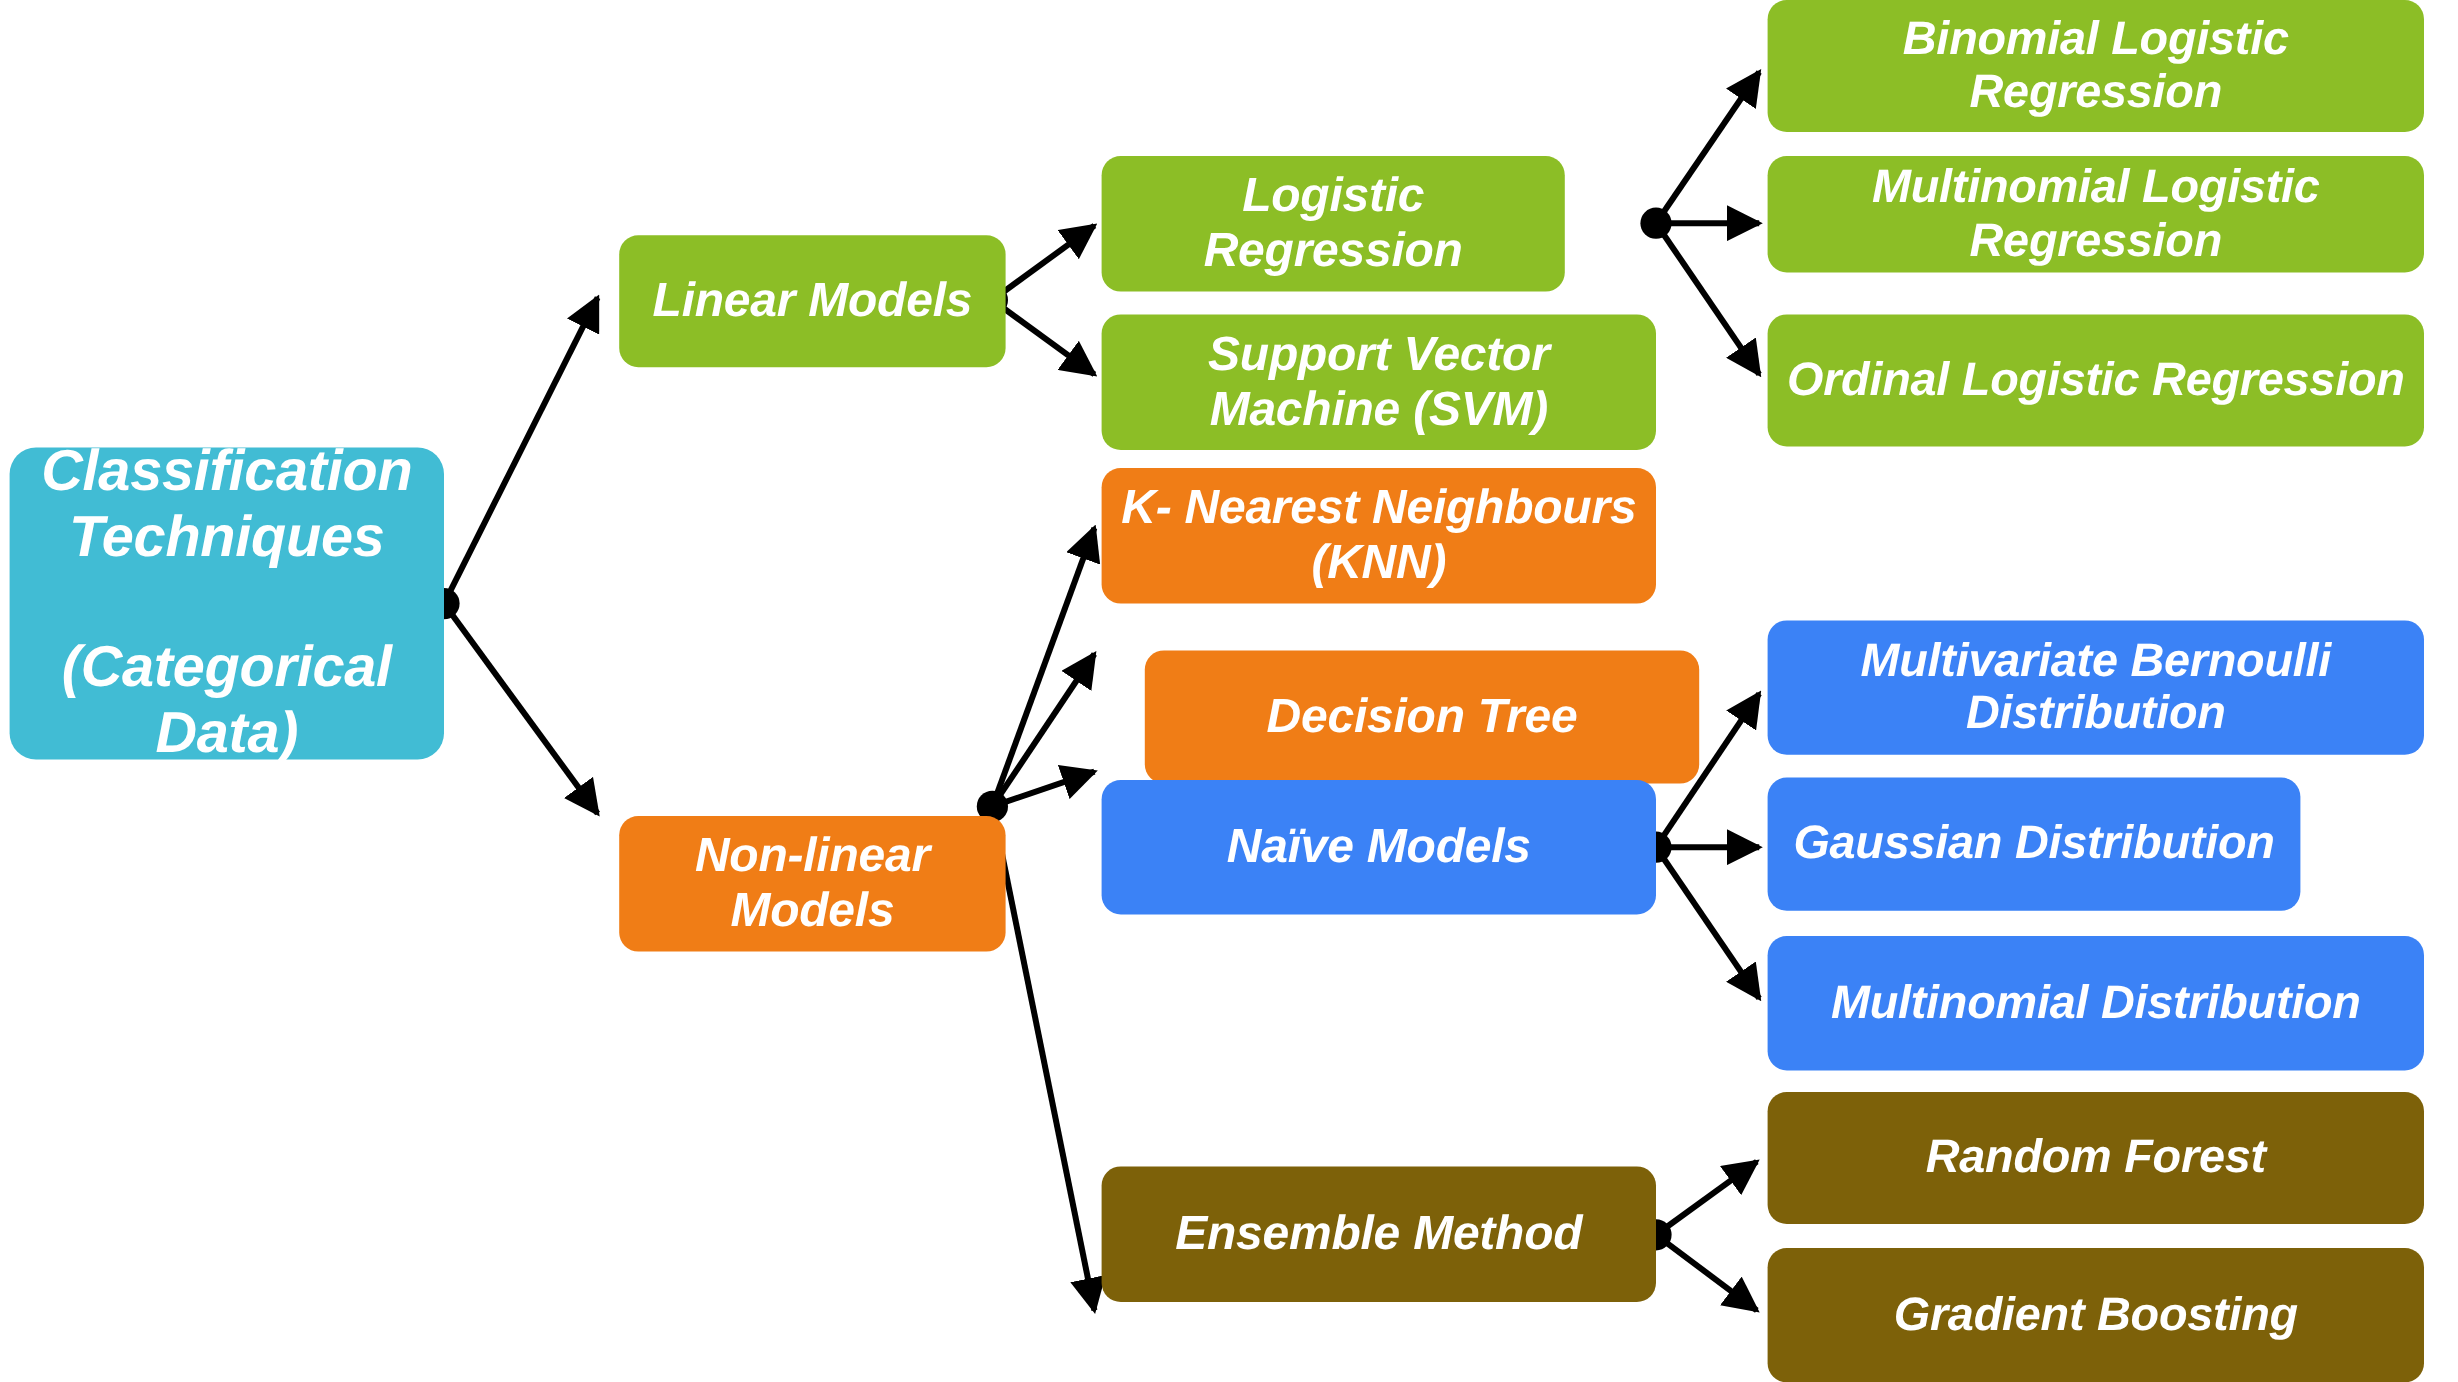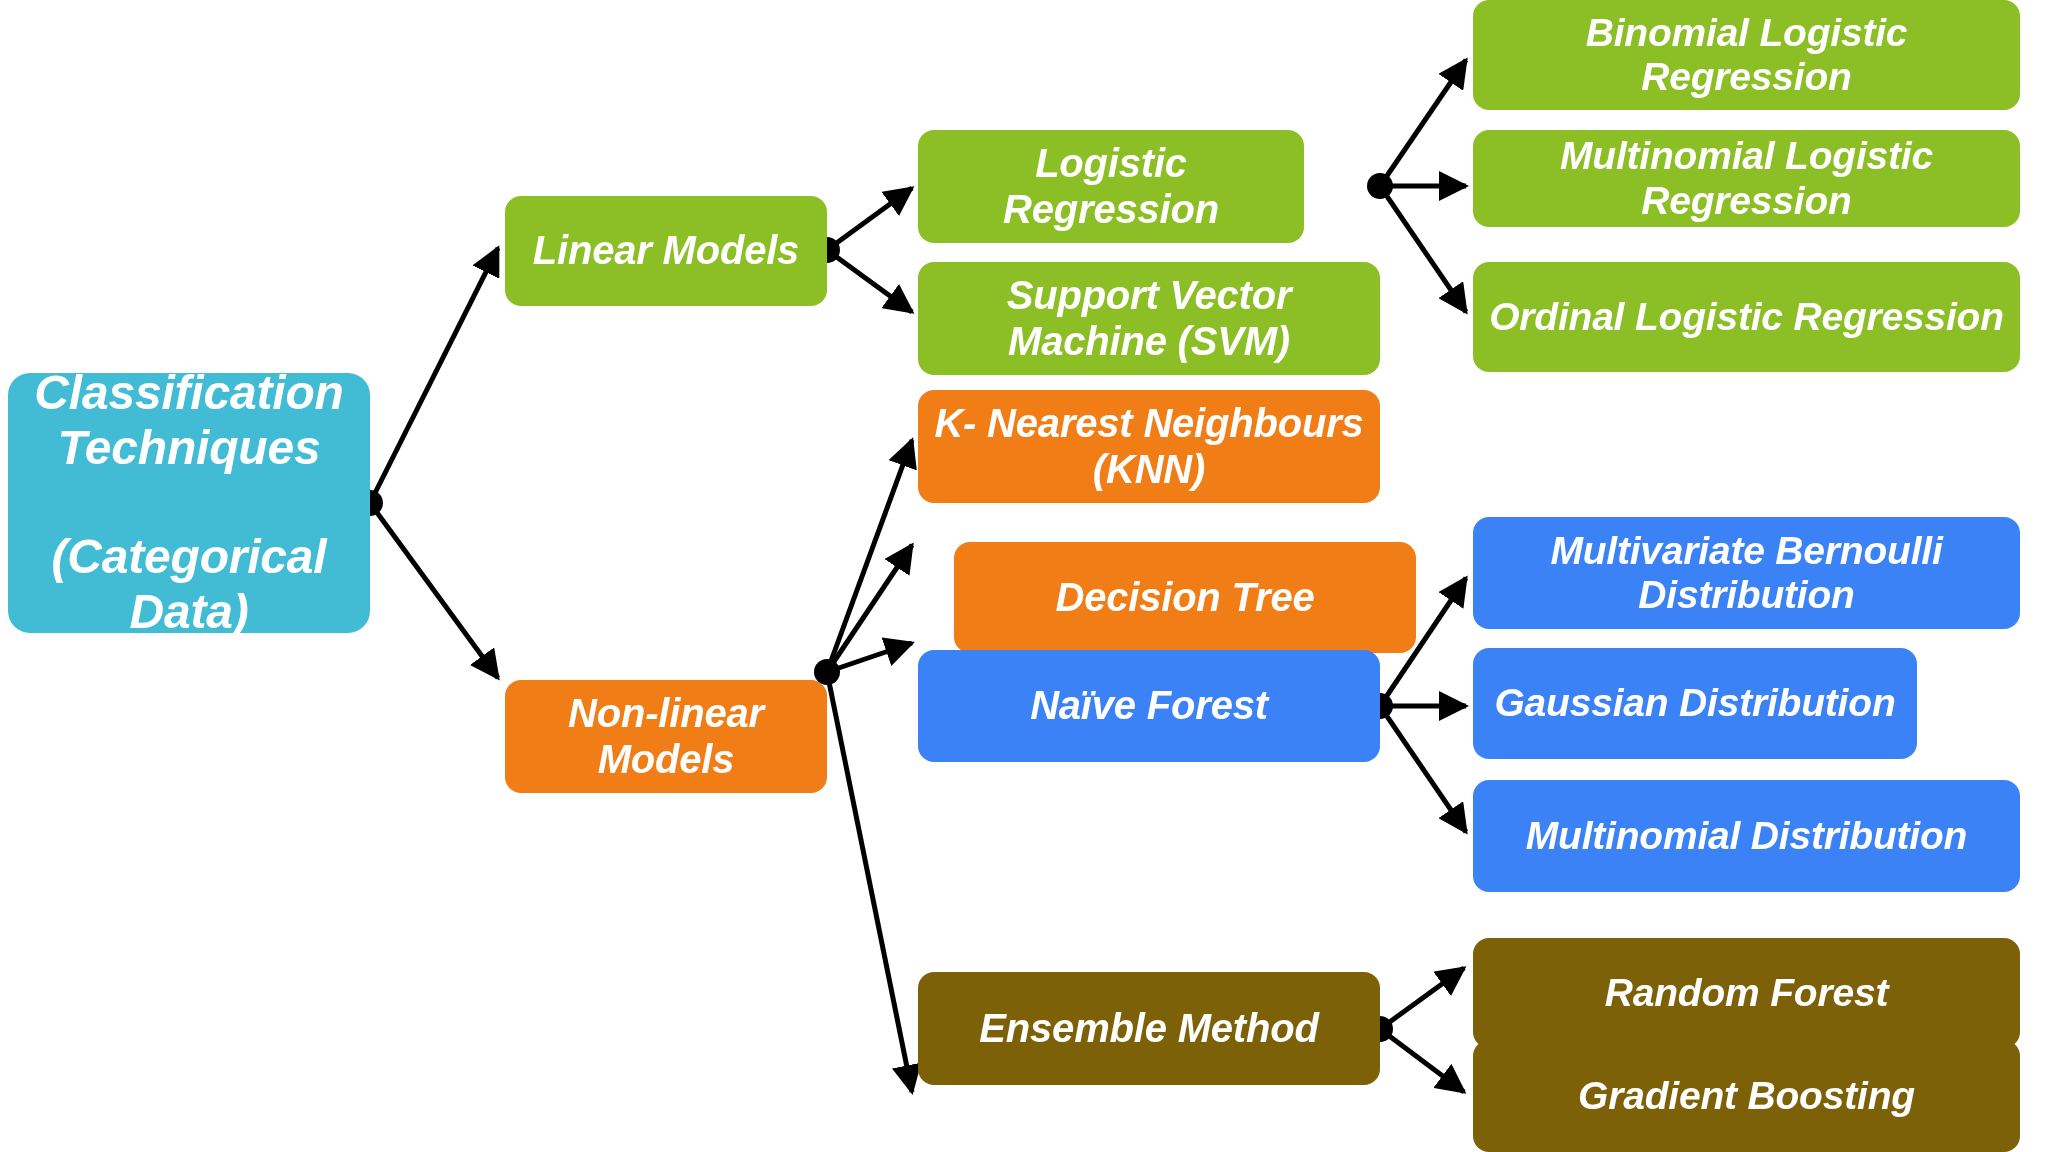--- a/index.html
+++ b/index.html
@@ -40,21 +40,21 @@
     z-index: 2;
     font-style: italic;
   }
   .n-root     { background: #41BCD4; border-radius: 22px; }
   .n-green    { background: #8CBE26; }
   .n-orange   { background: #F07D16; }
   .n-gold     { background: #3b82f6; }
   .n-brown    { background: #7D6109; }
 
   .fs-root { font-size: 48px; }
-  .fs-lvl1 { font-size: 40px; }
+  .fs-lvl1 { font-size: 40px; margin-left: 11px; }
   .fs-lvl2 { font-size: 40px; }
   .fs-lvl3 { font-size: 39px; }
 </style>
 </head>
 <body>
 
 <div id="canvas">
 
   <svg id="edges" viewBox="0 0 2048 1152" xmlns="http://www.w3.org/2000/svg">
     <defs>
@@ -133,33 +133,33 @@
   <div class="node n-orange fs-lvl1" style="left:505px; top:680px; width:322px; height:113px;">Non-linear Models</div>
 
   <div class="node n-green fs-lvl2" style="left:918px; top:130px; width:386px; height:113px;">Logistic Regression</div>
 
   <div class="node n-green fs-lvl2" style="left:918px; top:262px; width:462px; height:113px;">Support Vector Machine (SVM)</div>
 
   <div class="node n-orange fs-lvl2" style="left:918px; top:390px; width:462px; height:113px;">K- Nearest Neighbours (KNN)</div>
 
   <div class="node n-orange fs-lvl2" style="left:918px; top:542px; width:462px; height:111px;margin-left:36px;">Decision Tree</div>
 
-  <div class="node n-gold fs-lvl2" style="left:918px; top:650px; width:462px; height:112px;">Naïve Forest</div>
+  <div class="node n-gold fs-lvl2" style="left:918px; top:650px; width:462px; height:112px;">Naïve Models</div>
 
   <div class="node n-brown fs-lvl2" style="left:918px; top:972px; width:462px; height:113px;">Ensemble Method</div>
 
   <div class="node n-green fs-lvl3" style="left:1473px; top:0px; width:547px; height:110px;">Binomial Logistic Regression</div>
 
   <div class="node n-green fs-lvl3" style="left:1473px; top:130px; width:547px; height:97px;">Multinomial Logistic Regression</div>
 
   <div class="node n-green fs-lvl3" style="left:1473px; top:262px; width:547px; height:110px;">Ordinal Logistic Regression</div>
 
   <div class="node n-gold fs-lvl3" style="left:1473px; top:517px; width:547px; height:112px;">Multivariate Bernoulli Distribution</div>
 
   <div class="node n-gold fs-lvl3" style="left:1473px; top:648px; width:444px; height:111px;">Gaussian Distribution</div>
 
   <div class="node n-gold fs-lvl3" style="left:1473px; top:780px; width:547px; height:112px;">Multinomial Distribution</div>
 
-  <div class="node n-brown fs-lvl3" style="left:1473px; top:910px; width:547px; height:110px;margin-top:28px;">Random Forest</div>
+  <div class="node n-brown fs-lvl3" style="left:1473px; top:910px; width:547px; height:110px;">Random Forest</div>
 
   <div class="node n-brown fs-lvl3" style="left:1473px; top:1040px; width:547px; height:112px;">Gradient Boosting</div>
 
 </div>
 
 </body></html>

